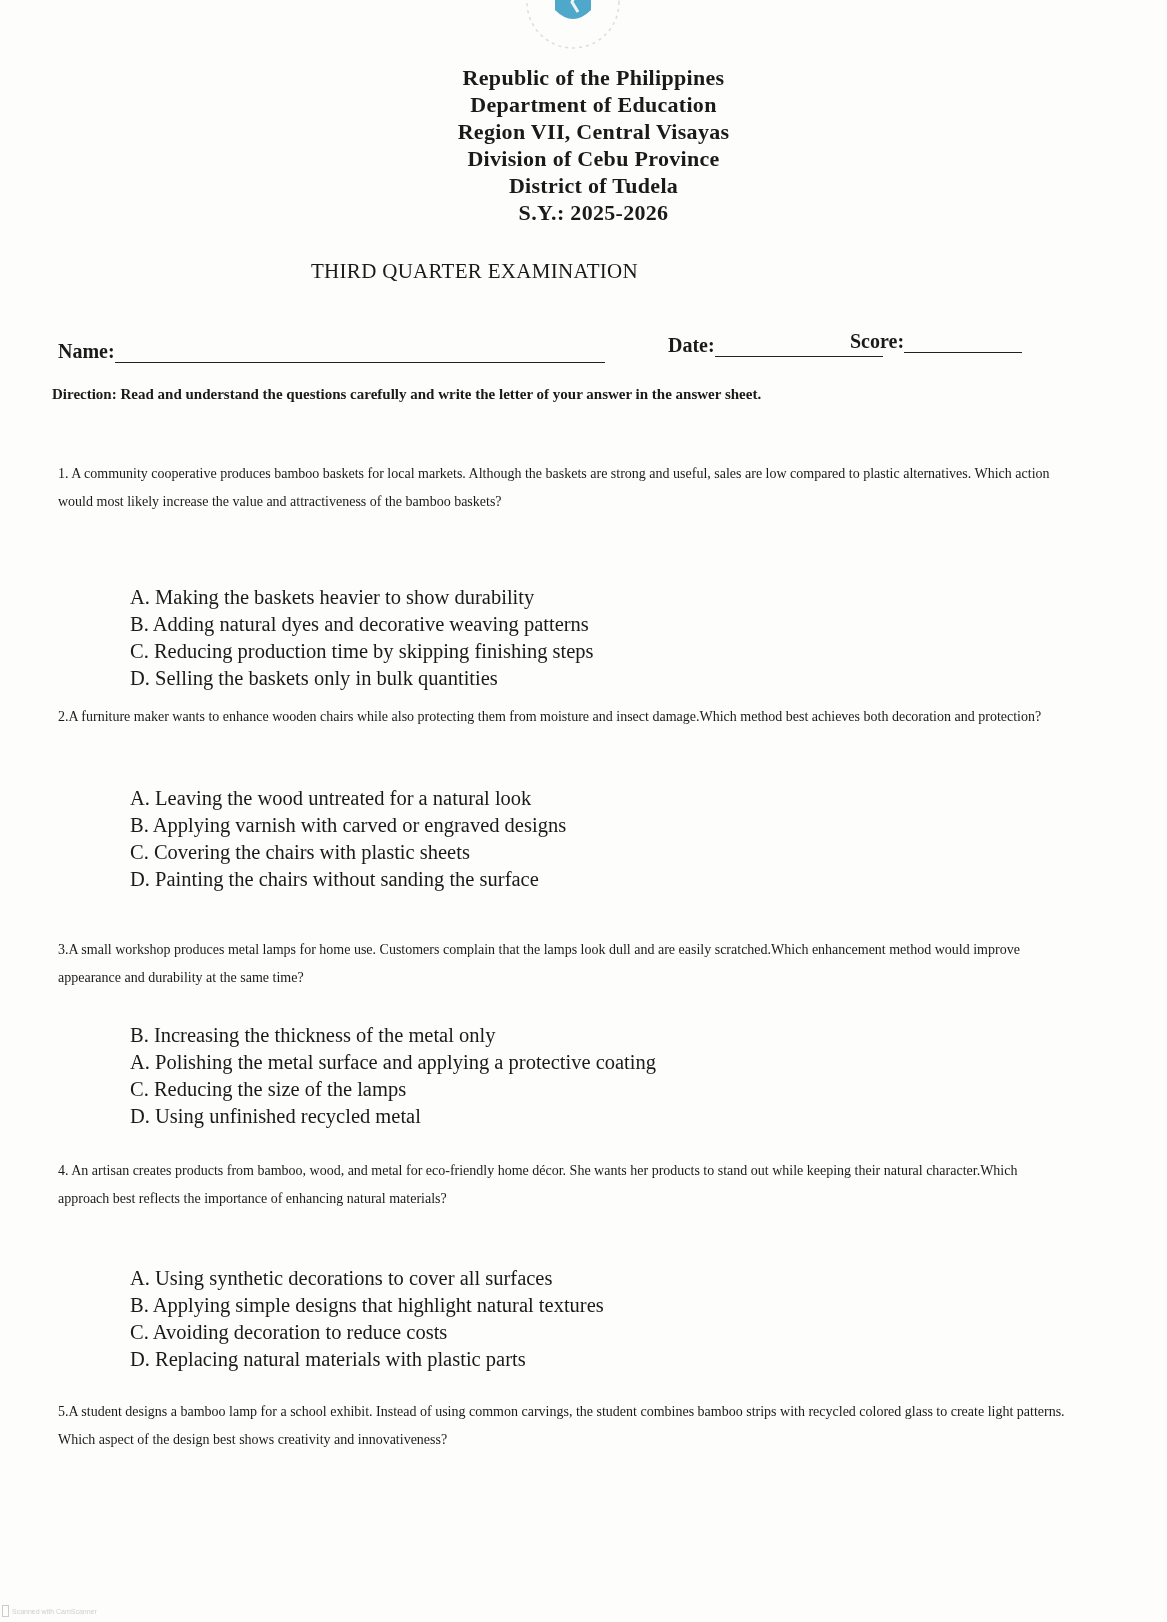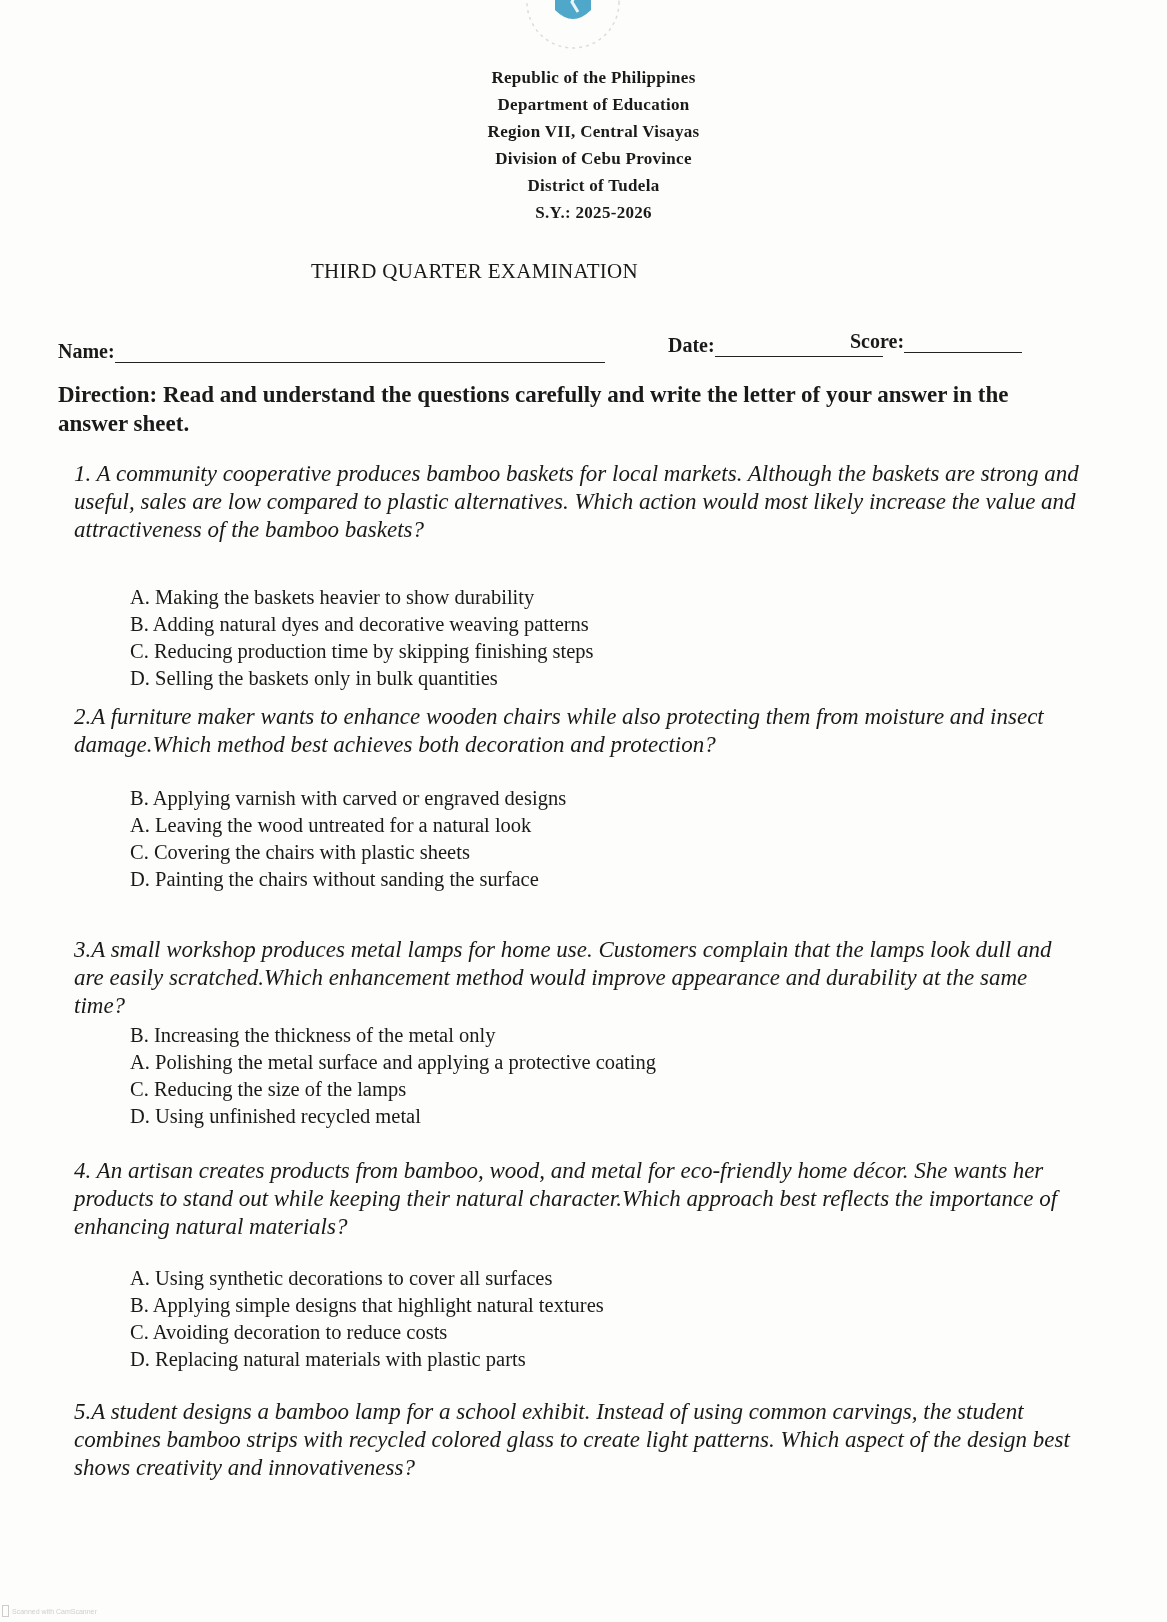--- a/index.html
+++ b/index.html
@@ -6,40 +6,40 @@
   body {
     width: 1167px; height: 1622px; position: relative; overflow: hidden;
     font-family: "Liberation Serif", "DejaVu Serif", serif; color: #1a1a1a;
     background: #fdfdfc;
   }
   .seal {
     position: absolute; left: 518px; top: -28px; width: 110px; height: 80px;
   }
   .header {
     position: absolute; left: 0; top: 64px; width: 1167px; text-align: center;
-    font-weight: bold; font-size: 17px; line-height: 27px; letter-spacing: 0.3px;
+    font-weight: bold; font-size: 22px; line-height: 27px; letter-spacing: 0.3px;
   }
   .header div { margin-left: 20px; }
   .exam-title {
     position: absolute; left: 0; top: 256px; width: 929px; text-align: center;
     font-size: 21px; line-height: 30px; letter-spacing: 0.3px;
   }
   .exam-title div { margin-left: 20px; }
   .fields {
     position: absolute; left: 58px; top: 334px; width: 1000px; height: 30px;
     font-weight: bold; font-size: 20px;
   }
   .field { position: absolute; display: flex; align-items: flex-end; }
   .field .line { border-bottom: 1.5px solid #222; height: 20px; }
   .direction {
-    position: absolute; left: 58px; top: 380px; width: 980px;
-    font-weight: bold; font-size: 23px; line-height: 29px;
+    position: absolute; left: 52px; top: 380px; width: 980px;
+    font-weight: bold; font-size: 15px; line-height: 29px;
   }
   .q {
-    position: absolute; left: 74px; width: 1010px; font-size: 23px; line-height: 28px; font-style: italic;
+    position: absolute; left: 58px; width: 1010px; font-size: 14px; line-height: 28px;
   }
   .opts {
     position: absolute; left: 130px; width: 800px; font-size: 20.5px; line-height: 27px;
   }
   .opt { white-space: nowrap; }
   .footer-mark {
     position: absolute; left: 2px; top: 1605px; font-family: "Liberation Sans", sans-serif;
     font-size: 7px; color: #cfcfcf; display: flex; align-items: center; gap: 3px;
   }
   .footer-mark .box { width: 5px; height: 10px; border: 1px solid #ccc; }
@@ -89,22 +89,22 @@
 <div class="q" style="top:460px;">1. A community cooperative produces bamboo baskets for local markets. Although the baskets are strong and useful, sales are low compared to plastic alternatives. Which action would most likely increase the value and attractiveness of the bamboo baskets?</div>
 <div class="opts" style="top:584px;">
   <div class="opt">A. Making the baskets heavier to show durability</div>
   <div class="opt">B. Adding natural dyes and decorative weaving patterns</div>
   <div class="opt">C. Reducing production time by skipping finishing steps</div>
   <div class="opt">D. Selling the baskets only in bulk quantities</div>
 </div>
 
 <div class="q" style="top:703px;">2.A furniture maker wants to enhance wooden chairs while also protecting them from moisture and insect damage.Which method best achieves both decoration and protection?</div>
 <div class="opts" style="top:785px;">
+  <div class="opt">A. Leaving the wood untreated for a natural look</div>
   <div class="opt">B. Applying varnish with carved or engraved designs</div>
-  <div class="opt">A. Leaving the wood untreated for a natural look</div>
   <div class="opt">C. Covering the chairs with plastic sheets</div>
   <div class="opt">D. Painting the chairs without sanding the surface</div>
 </div>
 
 <div class="q" style="top:916px;margin-top:20px;">3.A small workshop produces metal lamps for home use. Customers complain that the lamps look dull and are easily scratched.Which enhancement method would improve appearance and durability at the same time?</div>
 <div class="opts" style="top:1022px;">
   <div class="opt">B. Increasing the thickness of the metal only</div>
   <div class="opt">A. Polishing the metal surface and applying a protective coating</div>
   <div class="opt">C. Reducing the size of the lamps</div>
   <div class="opt">D. Using unfinished recycled metal</div>

